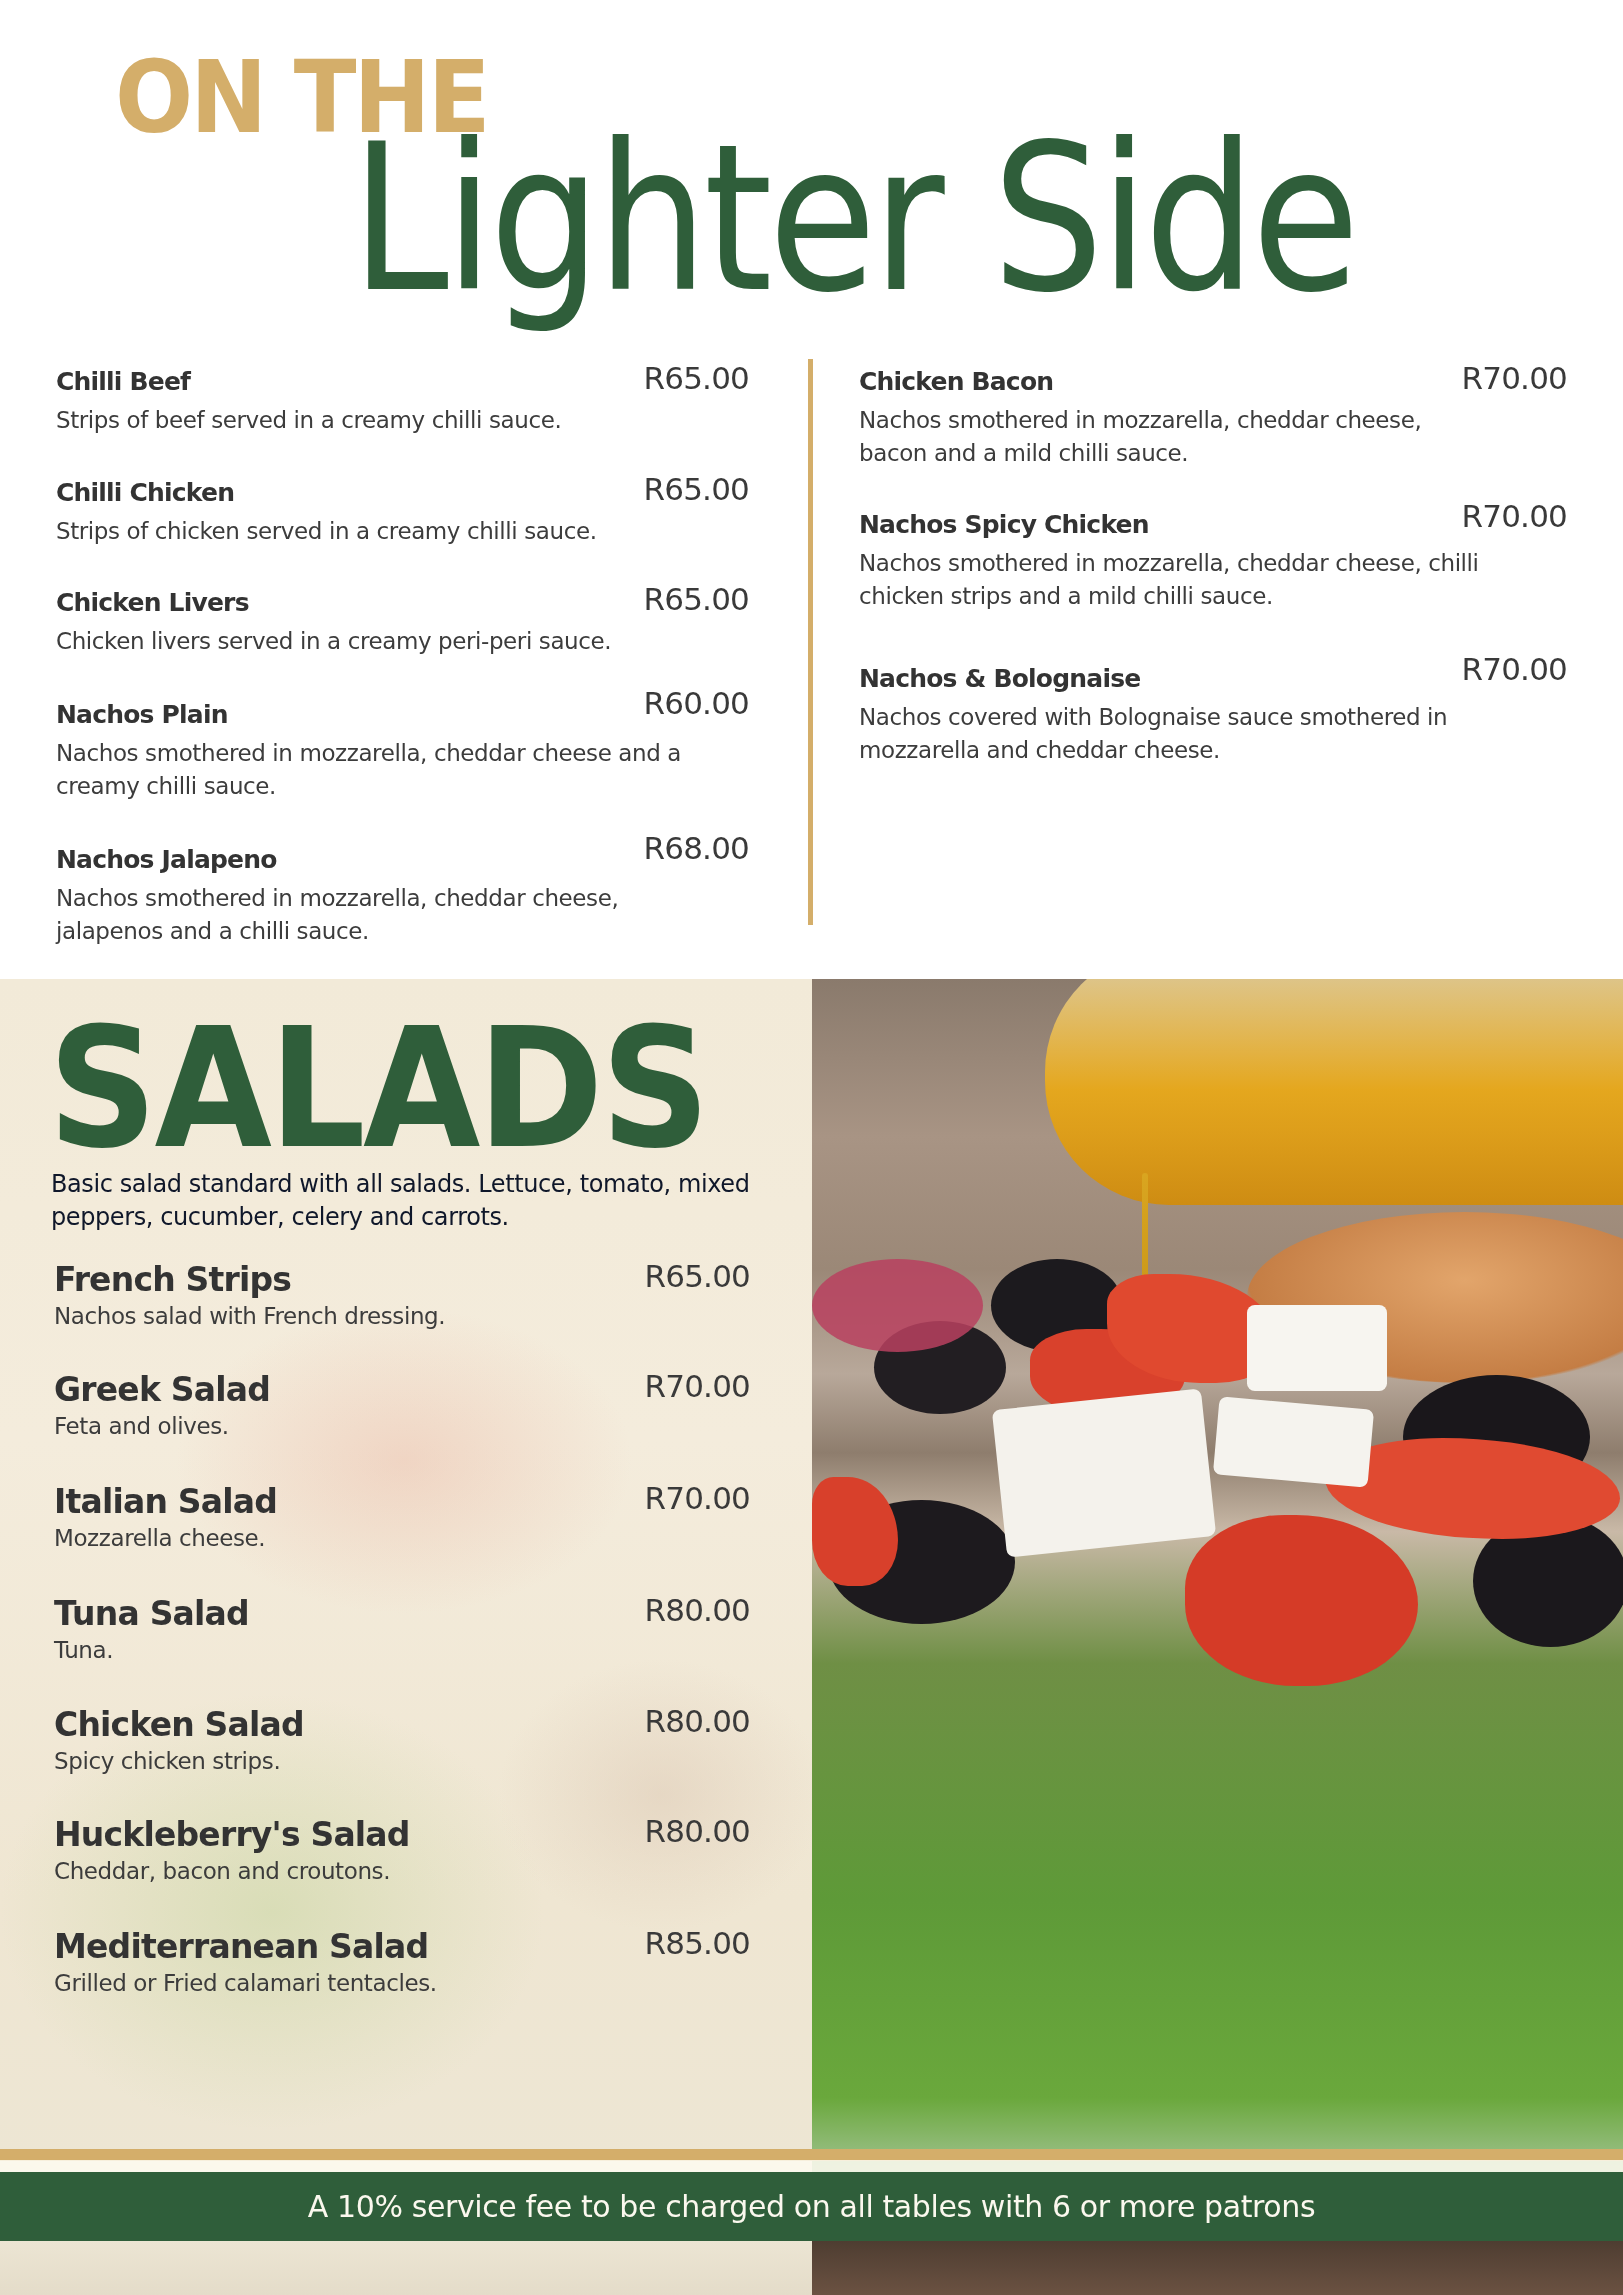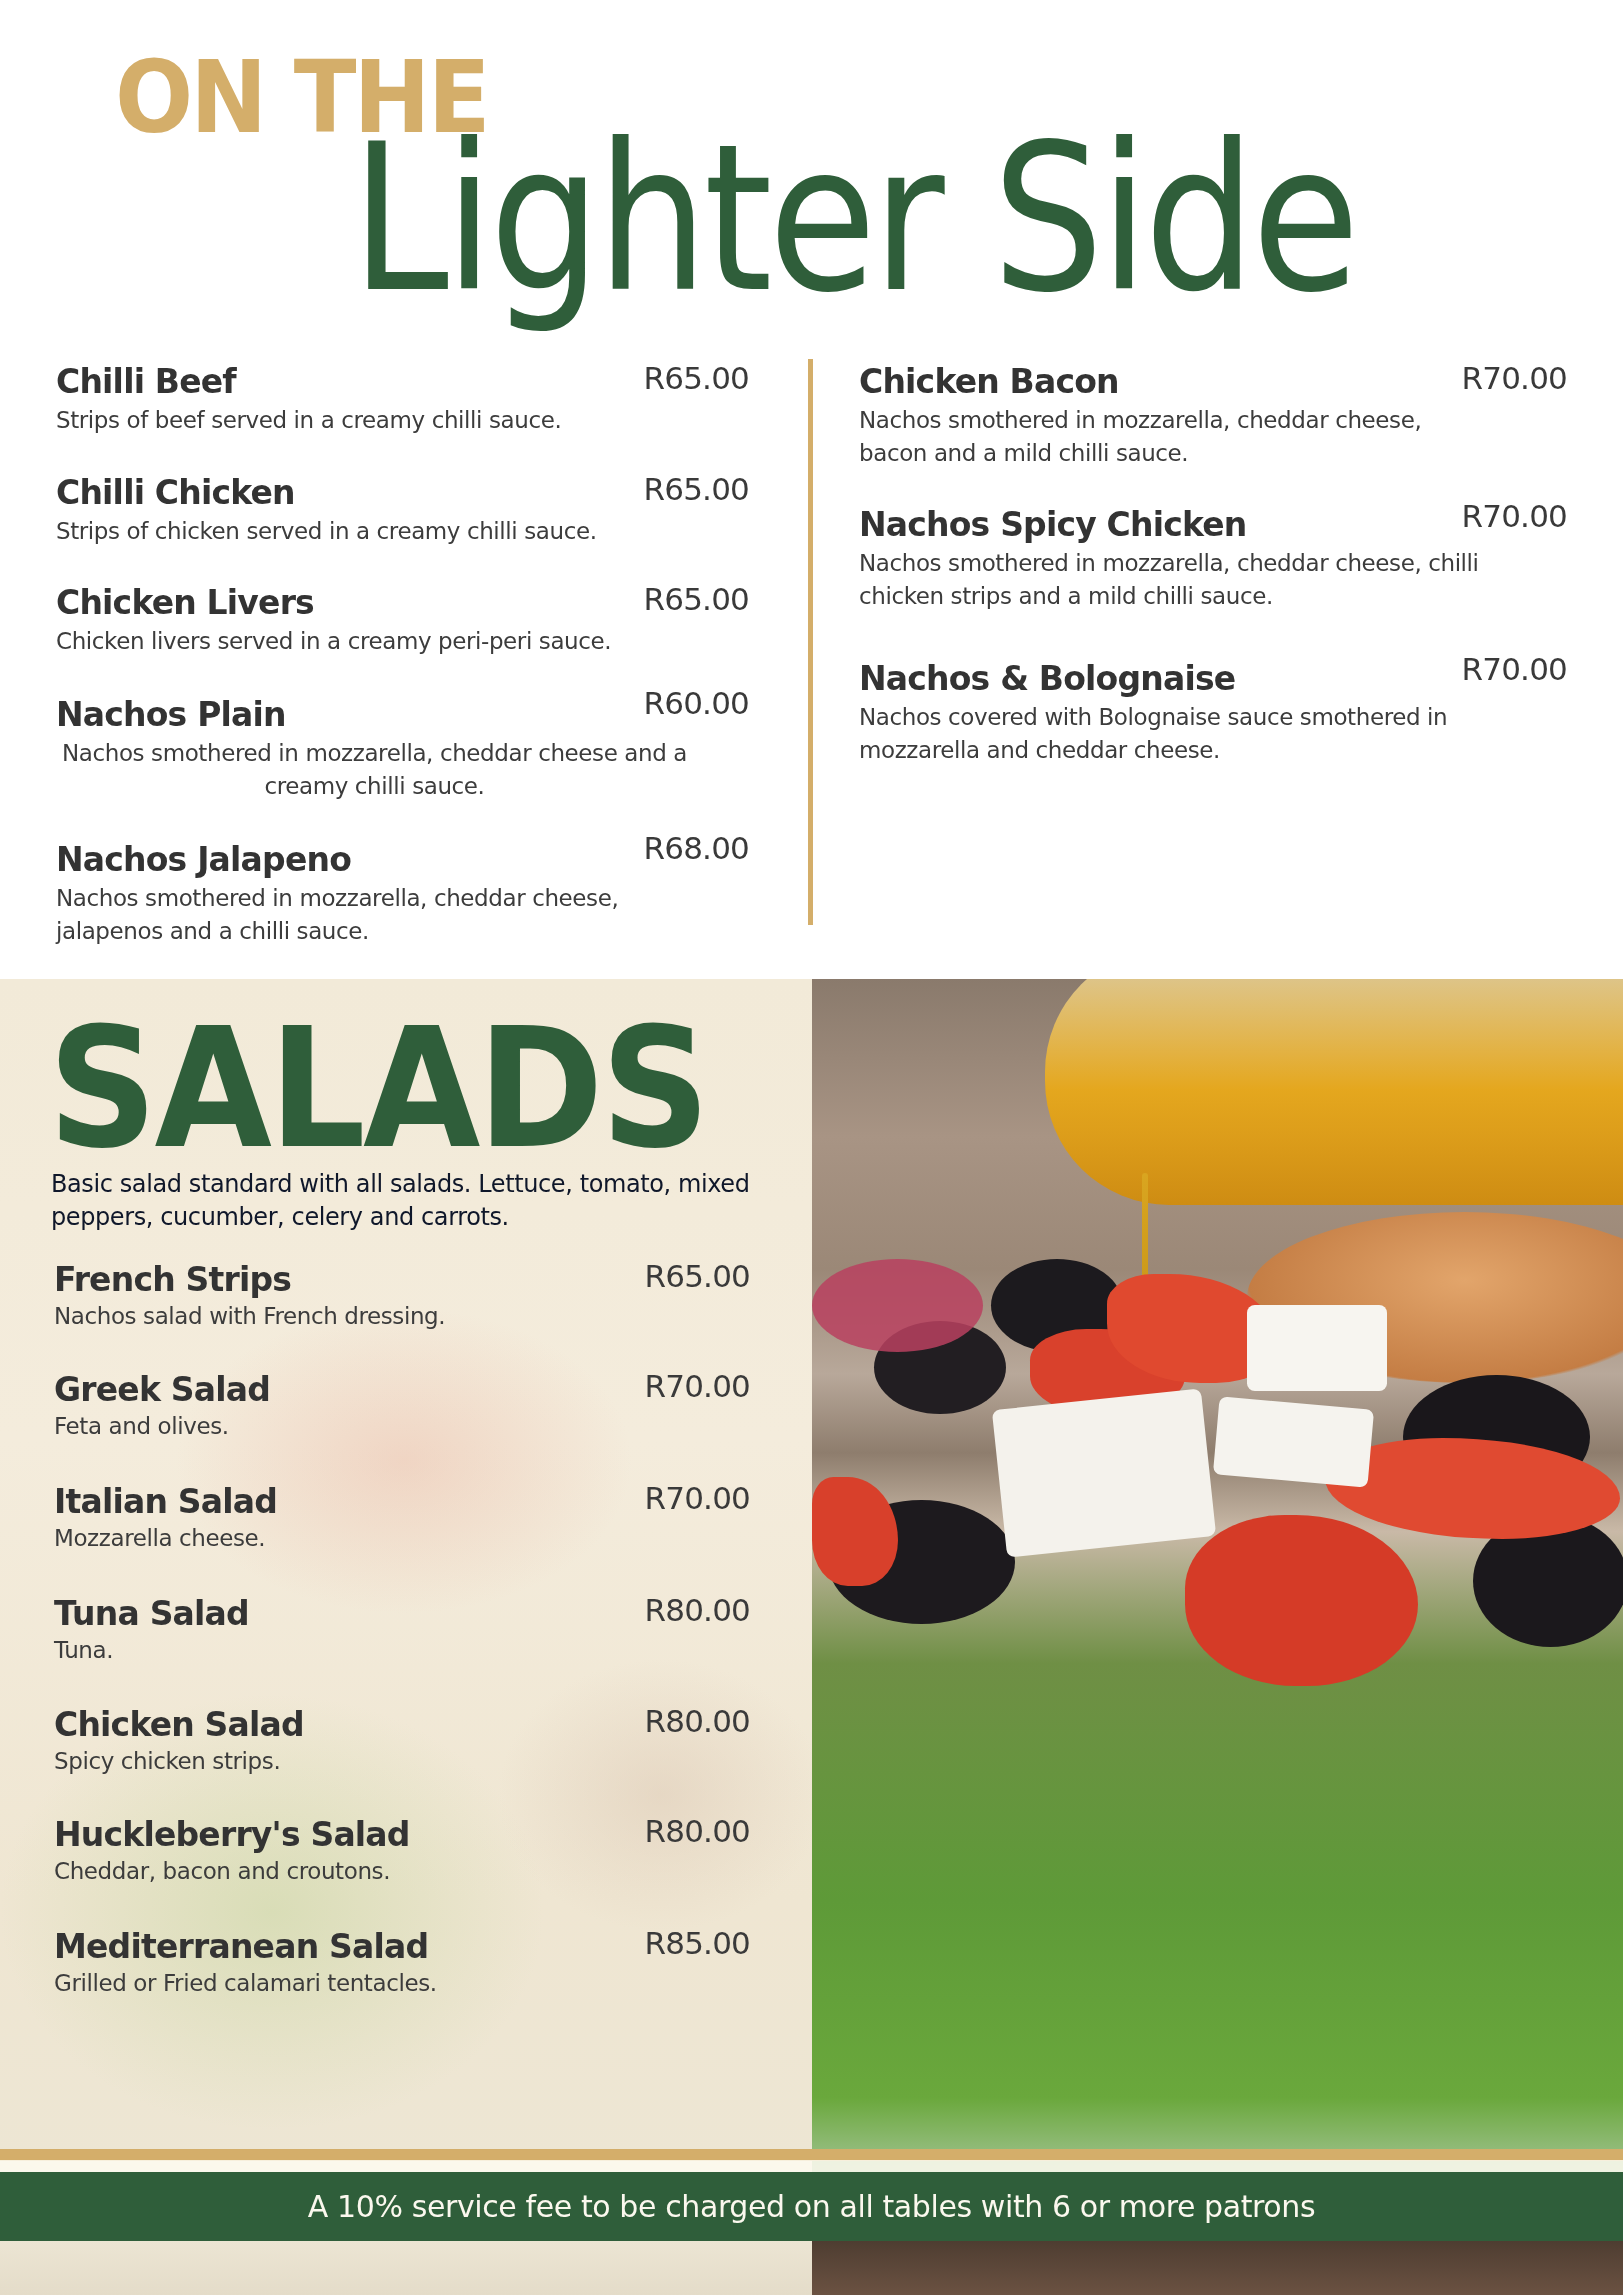--- a/index.html
+++ b/index.html
@@ -25,21 +25,21 @@
     font-size: 204px; line-height: 1; letter-spacing: -4.7px;
     color: #2F5E3A; transform: scaleX(0.86); transform-origin: left top;
     white-space: nowrap;
   }
 
   
   .item { position: absolute; }
   .item .title {
     position: absolute; left: 0; top: 0;
     font-family: "DejaVu Sans", sans-serif; font-weight: bold;
-    font-size: 33px; line-height: 39px; color: #333333;
+    font-size: 25px; line-height: 39px; color: #333333;
     white-space: nowrap; letter-spacing: -0.8px;
   }
   .item .price {
     position: absolute; right: 4px; top: -3.1px;
     font-family: "DejaVu Sans", sans-serif;
     font-size: 31px; line-height: 39px; color: #3a3a3a;
     white-space: nowrap; letter-spacing: -0.8px;
   }
   .item .desc {
     position: absolute; left: 0; top: 42px;
@@ -119,21 +119,21 @@
     <div class="desc" style="width:684px;">Strips of chicken served in a creamy chilli sauce.</div>
   </div>
   <div class="item" style="left:56px; top:583px; width:697px;">
     <div class="title">Chicken Livers</div>
     <div class="price">R65.00</div>
     <div class="desc" style="width:684px;">Chicken livers served in a creamy peri-peri sauce.</div>
   </div>
   <div class="item" style="left:56px; top:695px; width:697px;">
     <div class="title">Nachos Plain</div>
     <div class="price" style="top:-11px;">R60.00</div>
-    <div class="desc" style="width:637px;text-align:center;">Nachos smothered in mozzarella, cheddar cheese and a creamy chilli sauce.</div>
+    <div class="desc" style="width:637px;">Nachos smothered in mozzarella, cheddar cheese and a creamy chilli sauce.</div>
   </div>
   <div class="item" style="left:56px; top:840px; width:697px;">
     <div class="title">Nachos Jalapeno</div>
     <div class="price" style="top:-11px;">R68.00</div>
     <div class="desc" style="width:653px;">Nachos smothered in mozzarella, cheddar cheese, jalapenos and a chilli sauce.</div>
   </div>
 </div>
 
 <div class="abs divider"></div>
 

